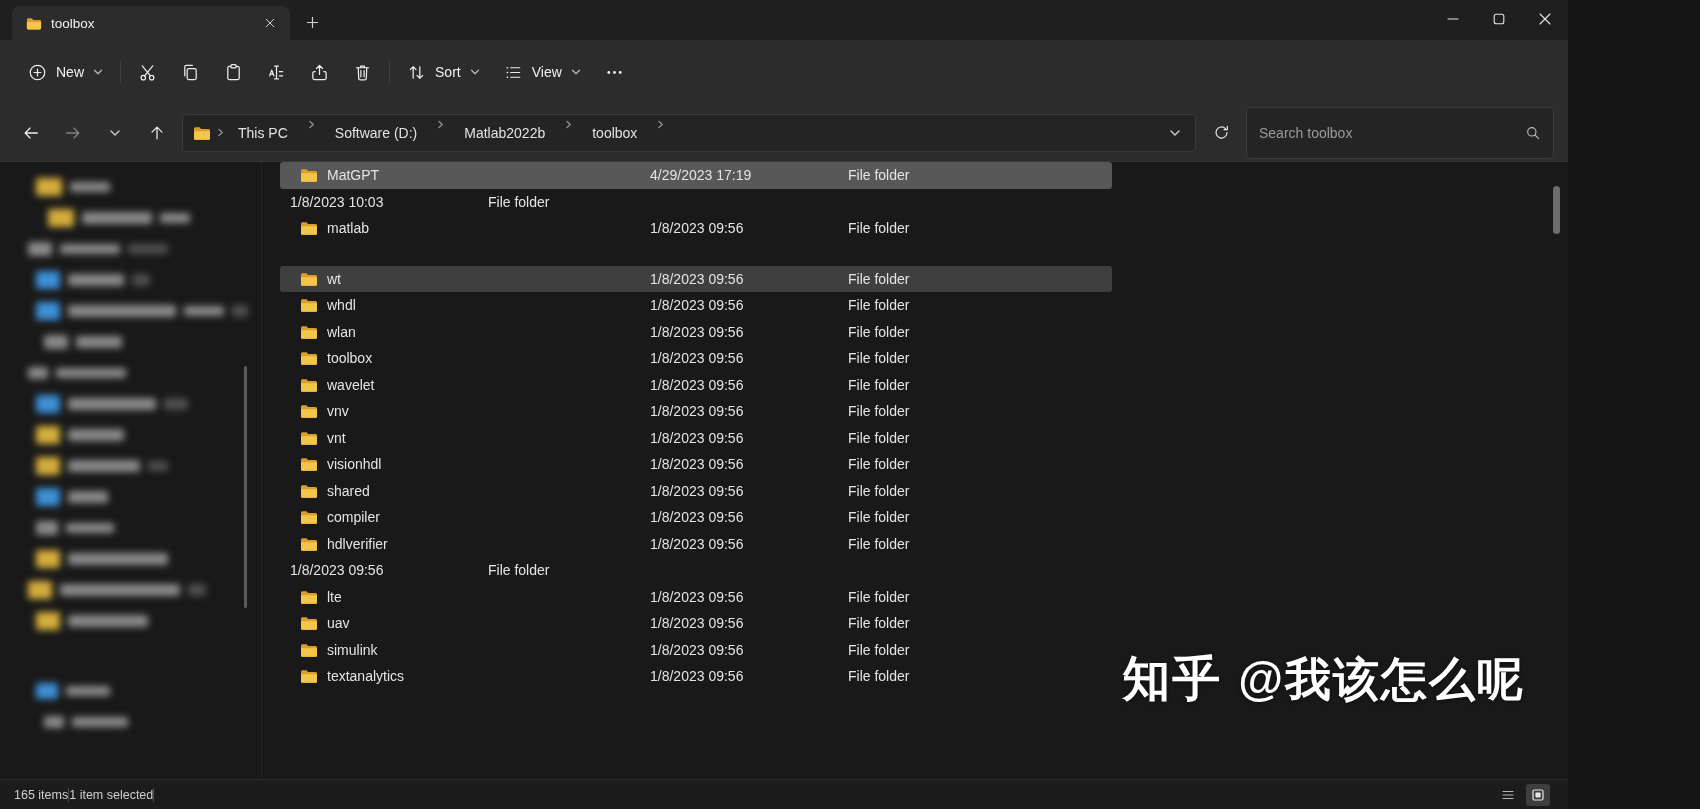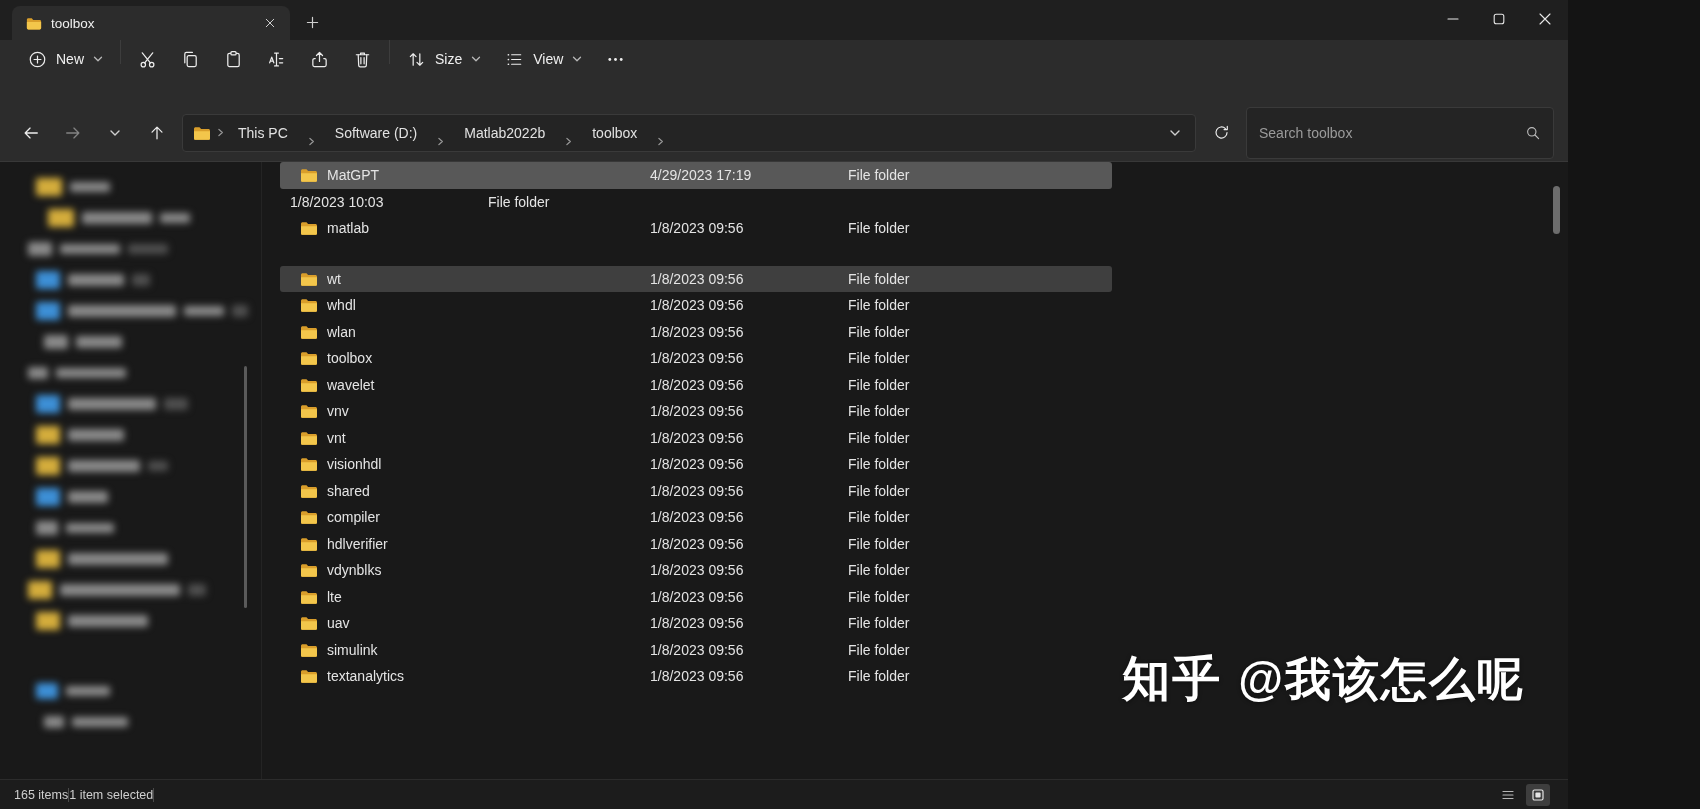--- a/index.html
+++ b/index.html
@@ -17,31 +17,31 @@
   
   .titlebar { height:40px; background:#1f1f1f; display:flex; align-items:flex-end; padding-left:12px; flex:0 0 auto; }
   .tab { width:278px; height:34px; background:#2c2c2c; border-radius:8px 8px 0 0; display:flex; align-items:center; gap:9px; padding:0 8px 0 14px; font-size:13.5px; }
   .tab-title { flex:1; color:#f0f0f0; white-space:nowrap; overflow:hidden; }
   .tab-close { width:24px; height:24px; border-radius:4px; display:flex; align-items:center; justify-content:center; }
   .newtab { width:32px; height:32px; margin:0 0 2px 6px; border-radius:4px; display:flex; align-items:center; justify-content:center; }
   .tb-spacer { flex:1; }
   .winbtn { width:46px; height:38px; display:flex; align-items:center; justify-content:center; align-self:flex-start; }
 
   
-  .toolbar { height:64px; background:#2c2c2c; display:flex; padding:0 16px; flex:0 0 auto; }
+  .toolbar { height:64px; background:#2c2c2c; display:flex; align-items:center; padding:0 16px; flex:0 0 auto; }
   .tb-btn { height:38px; border-radius:5px; display:inline-flex; align-items:center; gap:9px; padding:0 12px; font-size:14px; color:#f0f0f0; }
   .tb-sep { width:1px; height:24px; background:#3d3d3d; margin:0 5px; }
   .icon { display:inline-flex; align-items:center; justify-content:center; }
 
   
   .addressbar { height:58px; background:#2c2c2c; display:flex; align-items:center; padding:0 14px; gap:8px; border-bottom:1px solid #383838; flex:0 0 auto; }
   .nav-btn { width:34px; height:34px; border-radius:4px; display:flex; align-items:center; justify-content:center; }
   .nav-btn.dim svg { opacity:.45; }
   .address-box { flex:1; height:38px; background:#242424; border:1px solid #3a3a3a; border-radius:4px; display:flex; align-items:center; padding:0 10px; gap:4px; font-size:14px; color:#e2e2e2; }
-  .crumbs { display:flex; align-items:flex-end; gap:10px; }
+  .crumbs { display:flex; align-items:flex-start; gap:10px; }
   .crumb { padding:5px 8px; border-radius:4px; white-space:nowrap; }
   .crumb-sep { display:inline-flex; align-items:center; margin:0 1px; }
   .addr-chev { margin-left:auto; padding:0 4px; }
   .search-box { width:308px; height:52px; background:#242424; border:1px solid #3a3a3a; border-radius:4px; display:flex; align-items:center; padding:0 12px; font-size:14px; color:#9b9b9b; flex:0 0 auto; }
   .search-box .icon { margin-left:auto; }
 
   
   .content { flex:1; display:flex; background:#191919; position:relative; overflow:hidden; }
   .sidebar { width:262px; position:relative; border-right:1px solid #242424; flex:0 0 auto; }
   #sidebar-blur { padding-top:16px; display:flex; flex-direction:column; gap:13px; filter:blur(3.5px); }
@@ -198,21 +198,21 @@
       </span>
     </button>
     <span class="tb-sep"></span>
     <button class="tb-btn">
       <span class="icon">
         <svg width="19" height="19" viewBox="0 0 20 20" fill="none" stroke="#ededed" stroke-width="1.3" stroke-linecap="round" stroke-linejoin="round">
             <path d="M6.5 16 V4 M3.5 7 6.5 4 9.5 7"></path>
             <path d="M13.5 4 V16 M10.5 13 13.5 16 16.5 13"></path>
           </svg>
       </span>
-      <span>Size</span>
+      <span>Sort</span>
       <span class="icon">
         <svg width="10" height="10" viewBox="0 0 10 10" fill="none" stroke="#b9b9b9" stroke-width="1.3" stroke-linecap="round" stroke-linejoin="round">
             <path d="M1.5 3.3 5 6.8 8.5 3.3"></path>
           </svg>
       </span>
     </button>
     <button class="tb-btn">
       <span class="icon">
         <svg width="19" height="19" viewBox="0 0 20 20" fill="none" stroke="#ededed" stroke-width="1.3" stroke-linecap="round">
             <circle cx="3.6" cy="5" r="0.9" fill="#ededed" stroke="none"></circle>
@@ -591,29 +591,20 @@
                   <path d="M1 5.2h16v7c0 .9-.7 1.6-1.6 1.6H2.6c-.9 0-1.6-.7-1.6-1.6z" fill="#f3c64b"></path>
                 </svg>
               </span>
               <span>hdlverifier</span>
             </div>
             <div class="c-date">1/8/2023 09:56</div>
             <div class="c-type">File folder</div>
             <div class="c-size"></div>
           </div>
           <div class="file-row">
-            <div class="c-name">
-              <span class="ficon">
-                <svg width="18" height="14" viewBox="0 0 18 14">
-                  <path d="M1 2.8C1 1.9 1.7 1.2 2.6 1.2h3.9l1.6 1.9h7.3c.9 0 1.6.7 1.6 1.6v7.5c0 .9-.7 1.6-1.6 1.6H2.6c-.9 0-1.6-.7-1.6-1.6z" fill="#d99e2b"></path>
-                  <path d="M1 5.2h16v7c0 .9-.7 1.6-1.6 1.6H2.6c-.9 0-1.6-.7-1.6-1.6z" fill="#f3c64b"></path>
-                </svg>
-              </span>
-              <span>vdynblks</span>
-            </div>
             <div class="c-date">1/8/2023 09:56</div>
             <div class="c-type">File folder</div>
             <div class="c-size"></div>
           </div>
           <div class="file-row">
             <div class="c-name">
               <span class="ficon">
                 <svg width="18" height="14" viewBox="0 0 18 14">
                   <path d="M1 2.8C1 1.9 1.7 1.2 2.6 1.2h3.9l1.6 1.9h7.3c.9 0 1.6.7 1.6 1.6v7.5c0 .9-.7 1.6-1.6 1.6H2.6c-.9 0-1.6-.7-1.6-1.6z" fill="#d99e2b"></path>
                   <path d="M1 5.2h16v7c0 .9-.7 1.6-1.6 1.6H2.6c-.9 0-1.6-.7-1.6-1.6z" fill="#f3c64b"></path>

